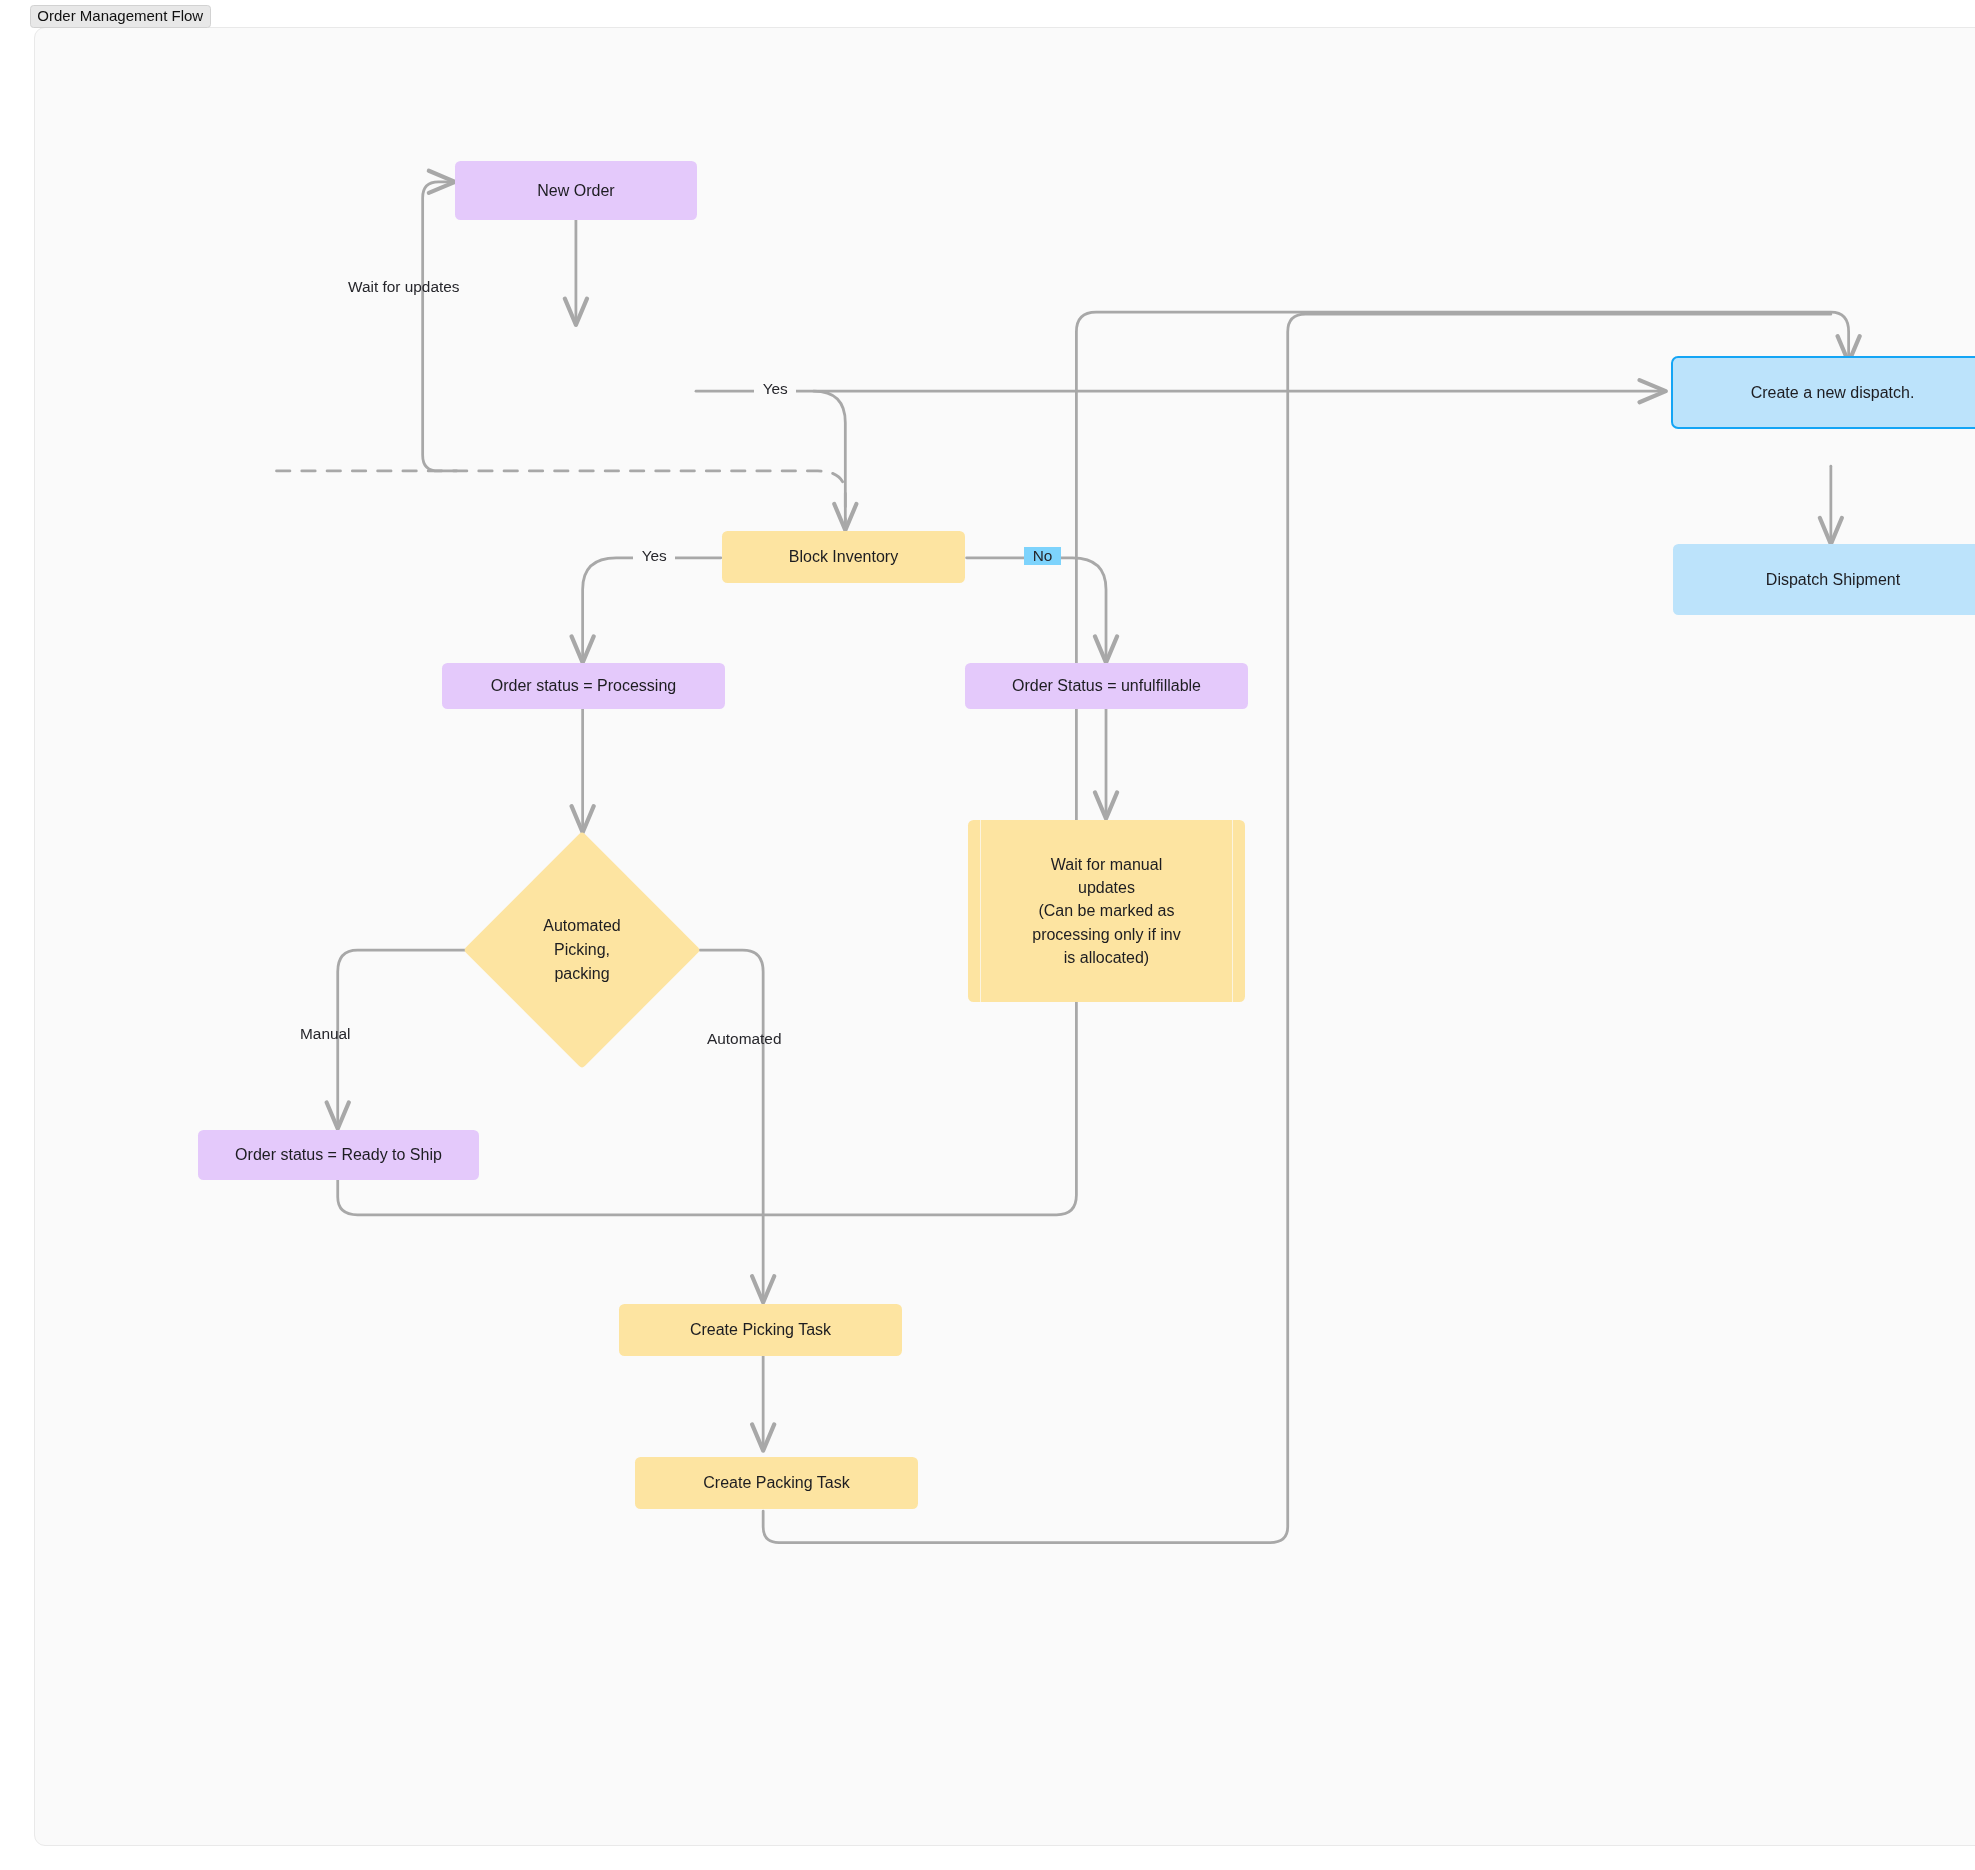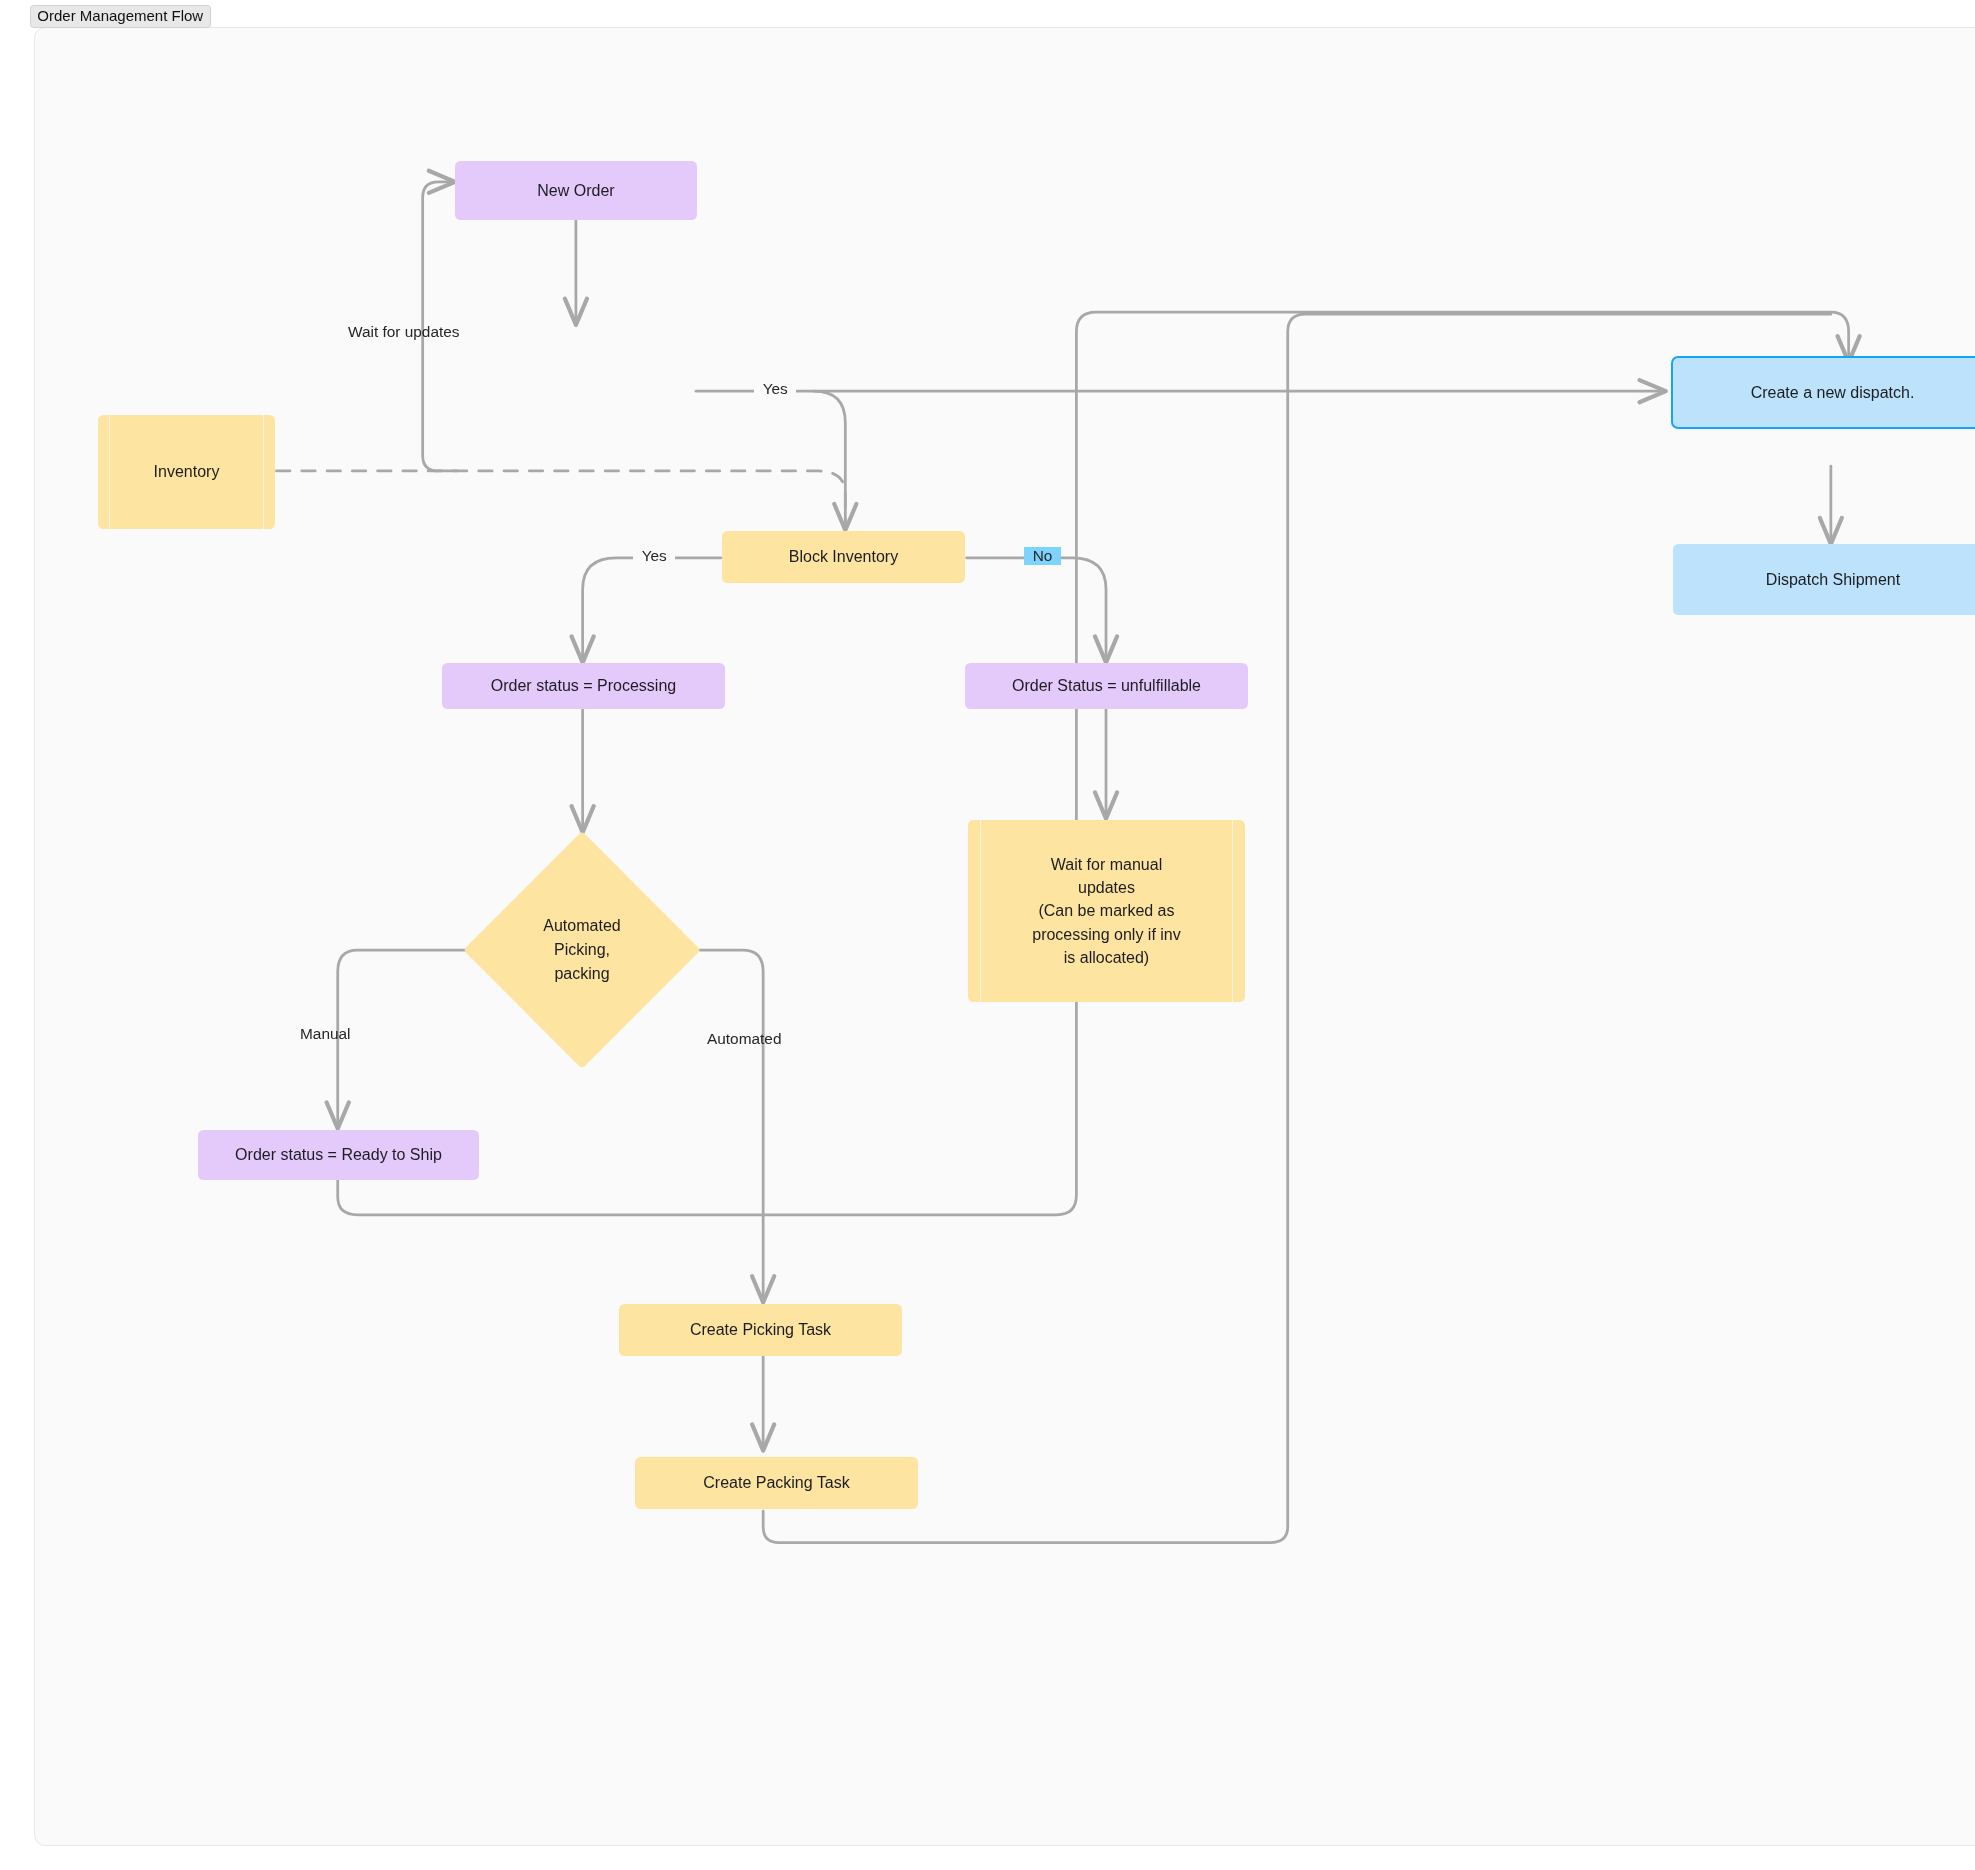--- a/index.html
+++ b/index.html
@@ -99,25 +99,20 @@
 
       <path d="M4635,1180 L4635,1375" marker-end="url(#ah)"></path>
     </g>
   </svg>
 
   <div class="node rect purple" style="left:455px;top:161px;width:242px;height:59px;">
     <span>New Order</span>
   </div>
 
 
-  <div class="subr" style="left:98px;top:415px;width:177px;height:114px;">
-    <div class="bar" style="left:10.7px;"></div>
-    <div class="bar" style="right:10.7px;"></div>
-    <div class="inner"><span>Inventory</span></div>
-  </div>
 
   <div class="node rect yellow" style="left:722px;top:531px;width:243px;height:52px;">
     <span>Block Inventory</span>
   </div>
 
   <div class="node rect purple" style="left:442px;top:663px;width:283px;height:46px;">
     <span>Order status = Processing</span>
   </div>
 
   <div class="node rect purple" style="left:965px;top:663px;width:283px;height:46px;">
@@ -154,21 +149,21 @@
   </div>
 
   <div class="node rect blue selected" style="left:1671px;top:356px;width:323px;height:73px;">
     <span>Create a new dispatch.</span>
   </div>
 
   <div class="node rect blue" style="left:1673px;top:544px;width:320px;height:71px;">
     <span>Dispatch Shipment</span>
   </div>
 
-  <div class="elabel" style="left:348px;top:278px;margin-top:45px;">Wait for updates</div>
+  <div class="elabel" style="left:348px;top:278px;">Wait for updates</div>
 
   <div class="elabel" style="left:754px;top:380px;padding:0 8.7px;background:#fafafa;">Yes</div>
 
   <div class="elabel" style="left:633px;top:547px;padding:0 8.7px;background:#fafafa;">Yes</div>
 
   <div class="elabel" style="left:1024px;top:547px;padding:0 8.7px;background:#7dd3fc;">No</div>
 
   <div class="elabel" style="left:300px;top:1025px;">Manual</div>
 
   <div class="elabel" style="left:707px;top:1030px;">Automated</div>

